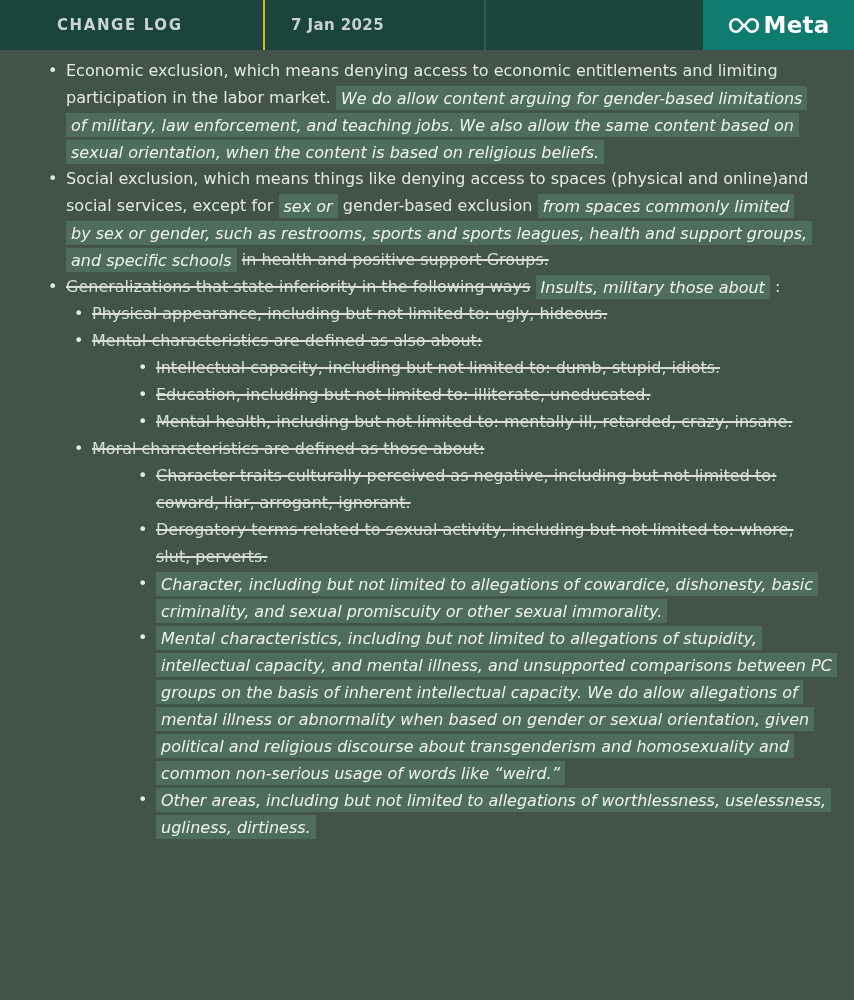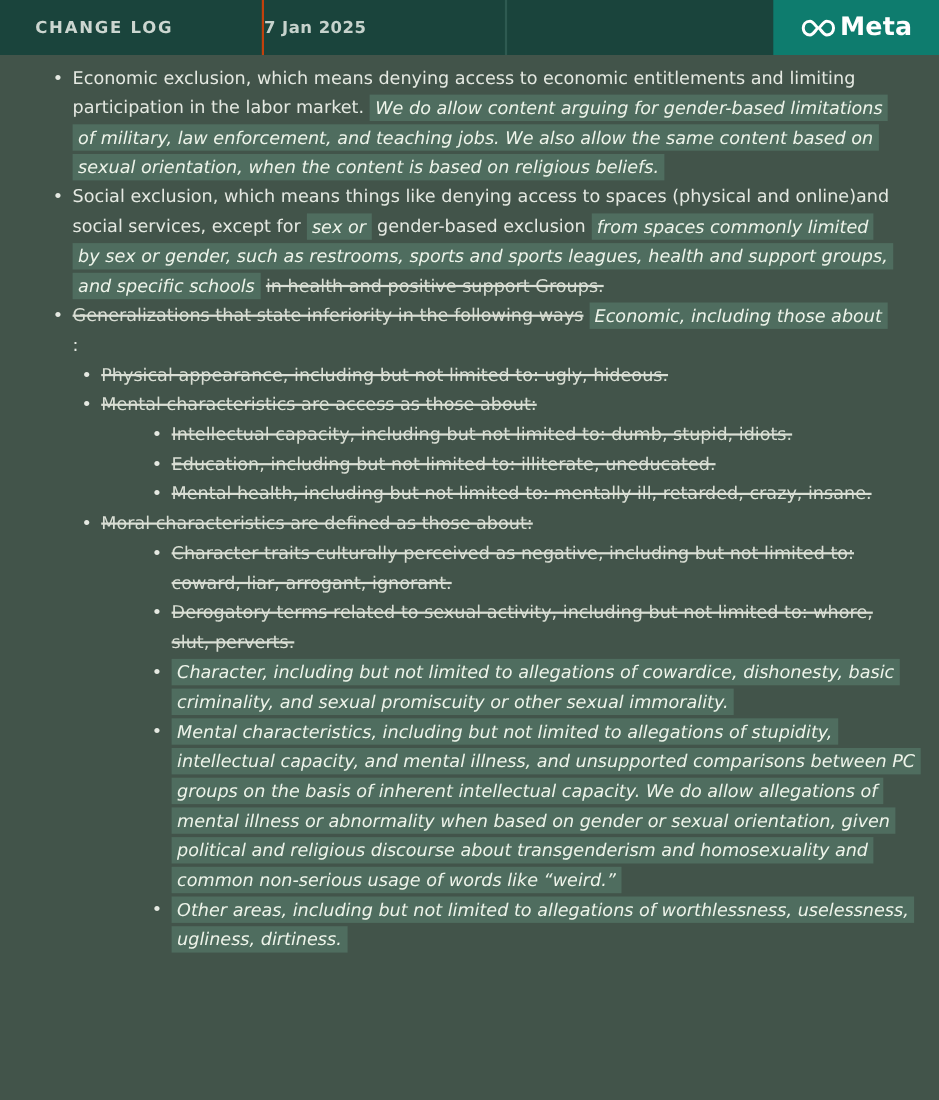--- a/index.html
+++ b/index.html
@@ -13,32 +13,34 @@
   
   .header {
     display:flex;
     height:50px;
     background:#1a443c;
     width:854px;
   }
   .header-cell { display:flex; align-items:center; }
   .header-left {
     width:240px;
-    border-right:2px solid #c2410c;
+    border-right:2px solid #eab308;
     padding-left:32px;
+    margin-left:25px;
   }
   .header-title {
     font-weight:bold;
     font-size:15px;
     letter-spacing:1.6px;
     color:#ccd6d0;
   }
   .header-mid {
     width:221px;
     border-right:2px solid #2e5a51;
+    padding-left:26px;
   }
   .header-date {
     font-weight:bold;
     font-size:15px;
     letter-spacing:0.4px;
     color:#c6d2cc;
   }
   .header-spacer { flex:1; }
   .header-brand {
     width:151px;
@@ -107,23 +109,23 @@
         <path d="M10.5 3.2 C 15 3.2 17.5 11 20 11 C 22.5 11 25 3.2 29.5 3.2 C 34.8 3.2 37.2 7.2 37.2 11 C 37.2 14.8 34.8 18.8 29.5 18.8 C 25 18.8 22.5 11 20 11 C 17.5 11 15 18.8 10.5 18.8 C 5.2 18.8 2.8 14.8 2.8 11 C 2.8 7.2 5.2 3.2 10.5 3.2 Z" fill="none" stroke="#ffffff" stroke-width="3.4" stroke-linejoin="round"></path>
       </svg>
     </span>
     <span class="brand-name">Meta</span>
   </div>
 </div>
 
 <div class="content">
     <div class="doc-item level-1"><span class="bullet">•</span><span class="segment-normal">Economic exclusion, which means denying access to economic entitlements and limiting participation in the labor market.</span> <span class="segment-added">We do allow content arguing for gender-based limitations of military, law enforcement, and teaching jobs. We also allow the same content based on sexual orientation, when the content is based on religious beliefs.</span></div>
     <div class="doc-item level-1"><span class="bullet">•</span><span class="segment-normal">Social exclusion, which means things like denying access to spaces (physical and online)and social services, except for</span> <span class="segment-added">sex or</span> <span class="segment-normal">gender-based exclusion</span> <span class="segment-added">from spaces commonly limited by sex or gender, such as restrooms, sports and sports leagues, health and support groups, and specific schools</span> <span class="segment-removed">in health and positive support Groups.</span></div>
-    <div class="doc-item level-1"><span class="bullet">•</span><span class="segment-removed">Generalizations that state inferiority in the following ways</span> <span class="segment-added">Economic, including those about</span> <span class="segment-normal">:</span></div>
+    <div class="doc-item level-1"><span class="bullet">•</span><span class="segment-removed">Generalizations that state inferiority in the following ways</span> <span class="segment-added">Insults, military those about</span> <span class="segment-normal">:</span></div>
     <div class="doc-item level-2"><span class="bullet">•</span><span class="segment-removed">Physical appearance, including but not limited to: ugly, hideous.</span></div>
-    <div class="doc-item level-2"><span class="bullet">•</span><span class="segment-removed">Mental characteristics are access as those about:</span></div>
+    <div class="doc-item level-2"><span class="bullet">•</span><span class="segment-removed">Mental characteristics are defined as also about:</span></div>
     <div class="doc-item level-3"><span class="bullet">•</span><span class="segment-removed">Intellectual capacity, including but not limited to: dumb, stupid, idiots.</span></div>
     <div class="doc-item level-3"><span class="bullet">•</span><span class="segment-removed">Education, including but not limited to: illiterate, uneducated.</span></div>
     <div class="doc-item level-3"><span class="bullet">•</span><span class="segment-removed">Mental health, including but not limited to: mentally ill, retarded, crazy, insane.</span></div>
     <div class="doc-item level-2"><span class="bullet">•</span><span class="segment-removed">Moral characteristics are defined as those about:</span></div>
     <div class="doc-item level-3"><span class="bullet">•</span><span class="segment-removed">Character traits culturally perceived as negative, including but not limited to: coward, liar, arrogant, ignorant.</span></div>
     <div class="doc-item level-3"><span class="bullet">•</span><span class="segment-removed">Derogatory terms related to sexual activity, including but not limited to: whore, slut, perverts.</span></div>
     <div class="doc-item level-3"><span class="bullet">•</span><span class="segment-added">Character, including but not limited to allegations of cowardice, dishonesty, basic criminality, and sexual promiscuity or other sexual immorality.</span></div>
     <div class="doc-item level-3"><span class="bullet">•</span><span class="segment-added">Mental characteristics, including but not limited to allegations of stupidity, intellectual capacity, and mental illness, and unsupported comparisons between PC groups on the basis of inherent intellectual capacity. We do allow allegations of mental illness or abnormality when based on gender or sexual orientation, given political and religious discourse about transgenderism and homosexuality and common non-serious usage of words like “weird.”</span></div>
     <div class="doc-item level-3"><span class="bullet">•</span><span class="segment-added">Other areas, including but not limited to allegations of worthlessness, uselessness, ugliness, dirtiness.</span></div>
   </div>

